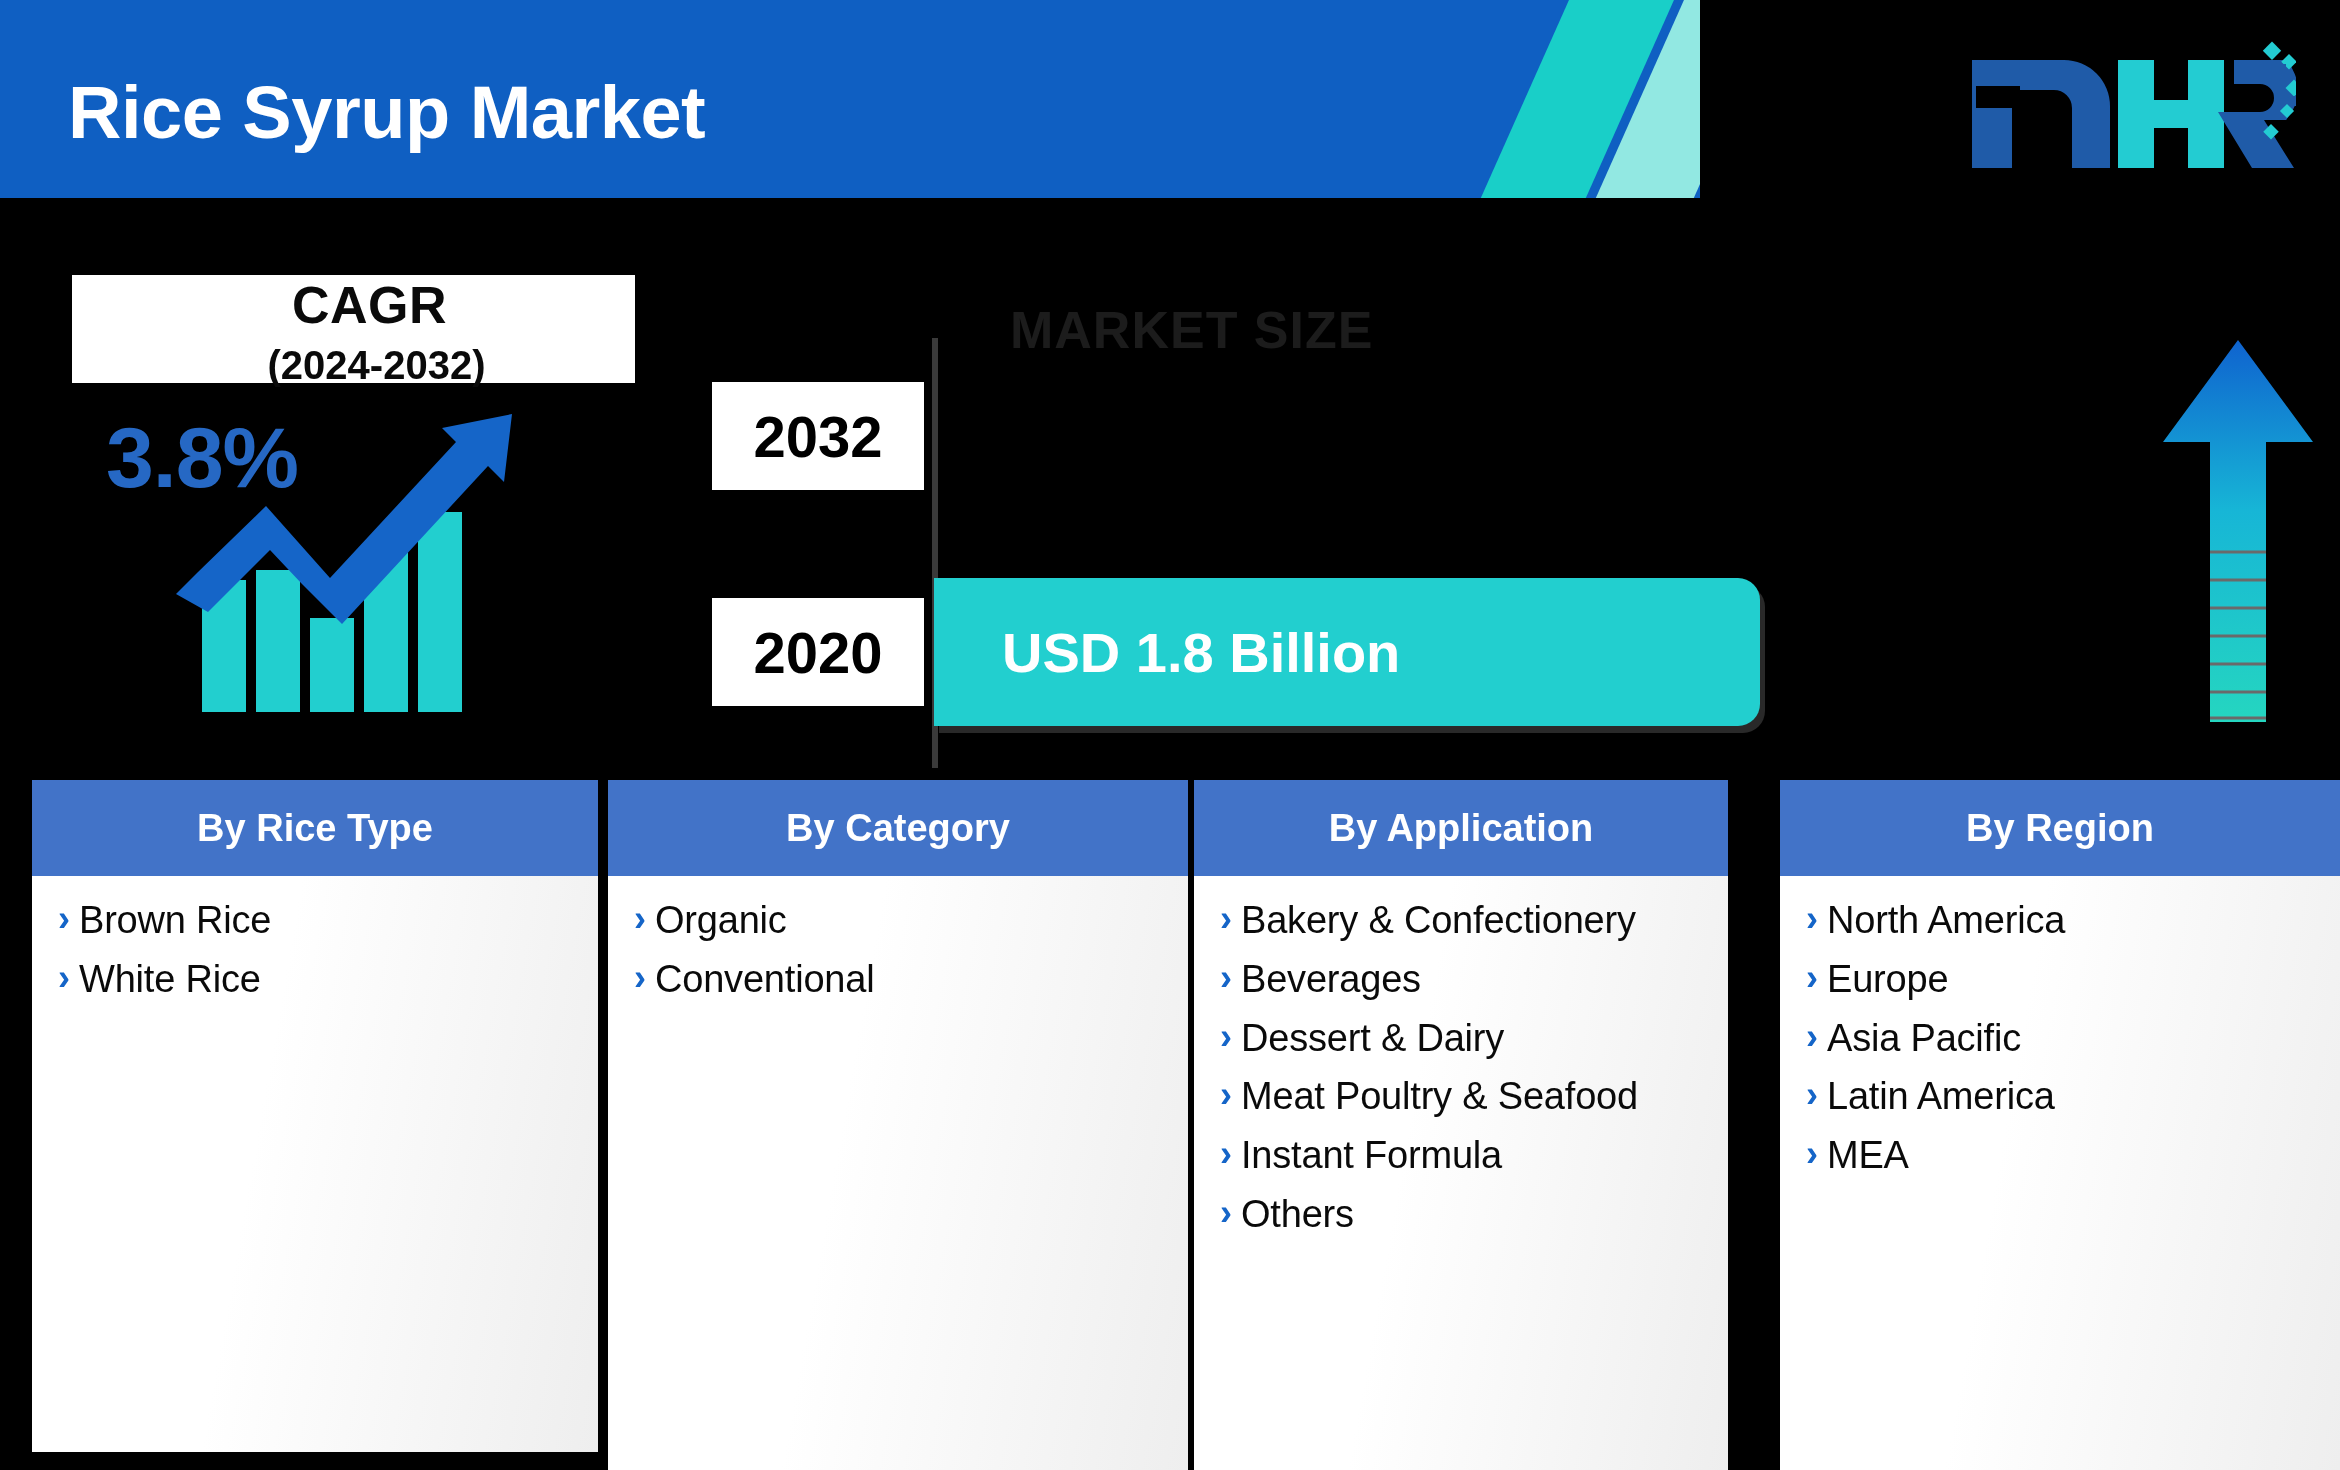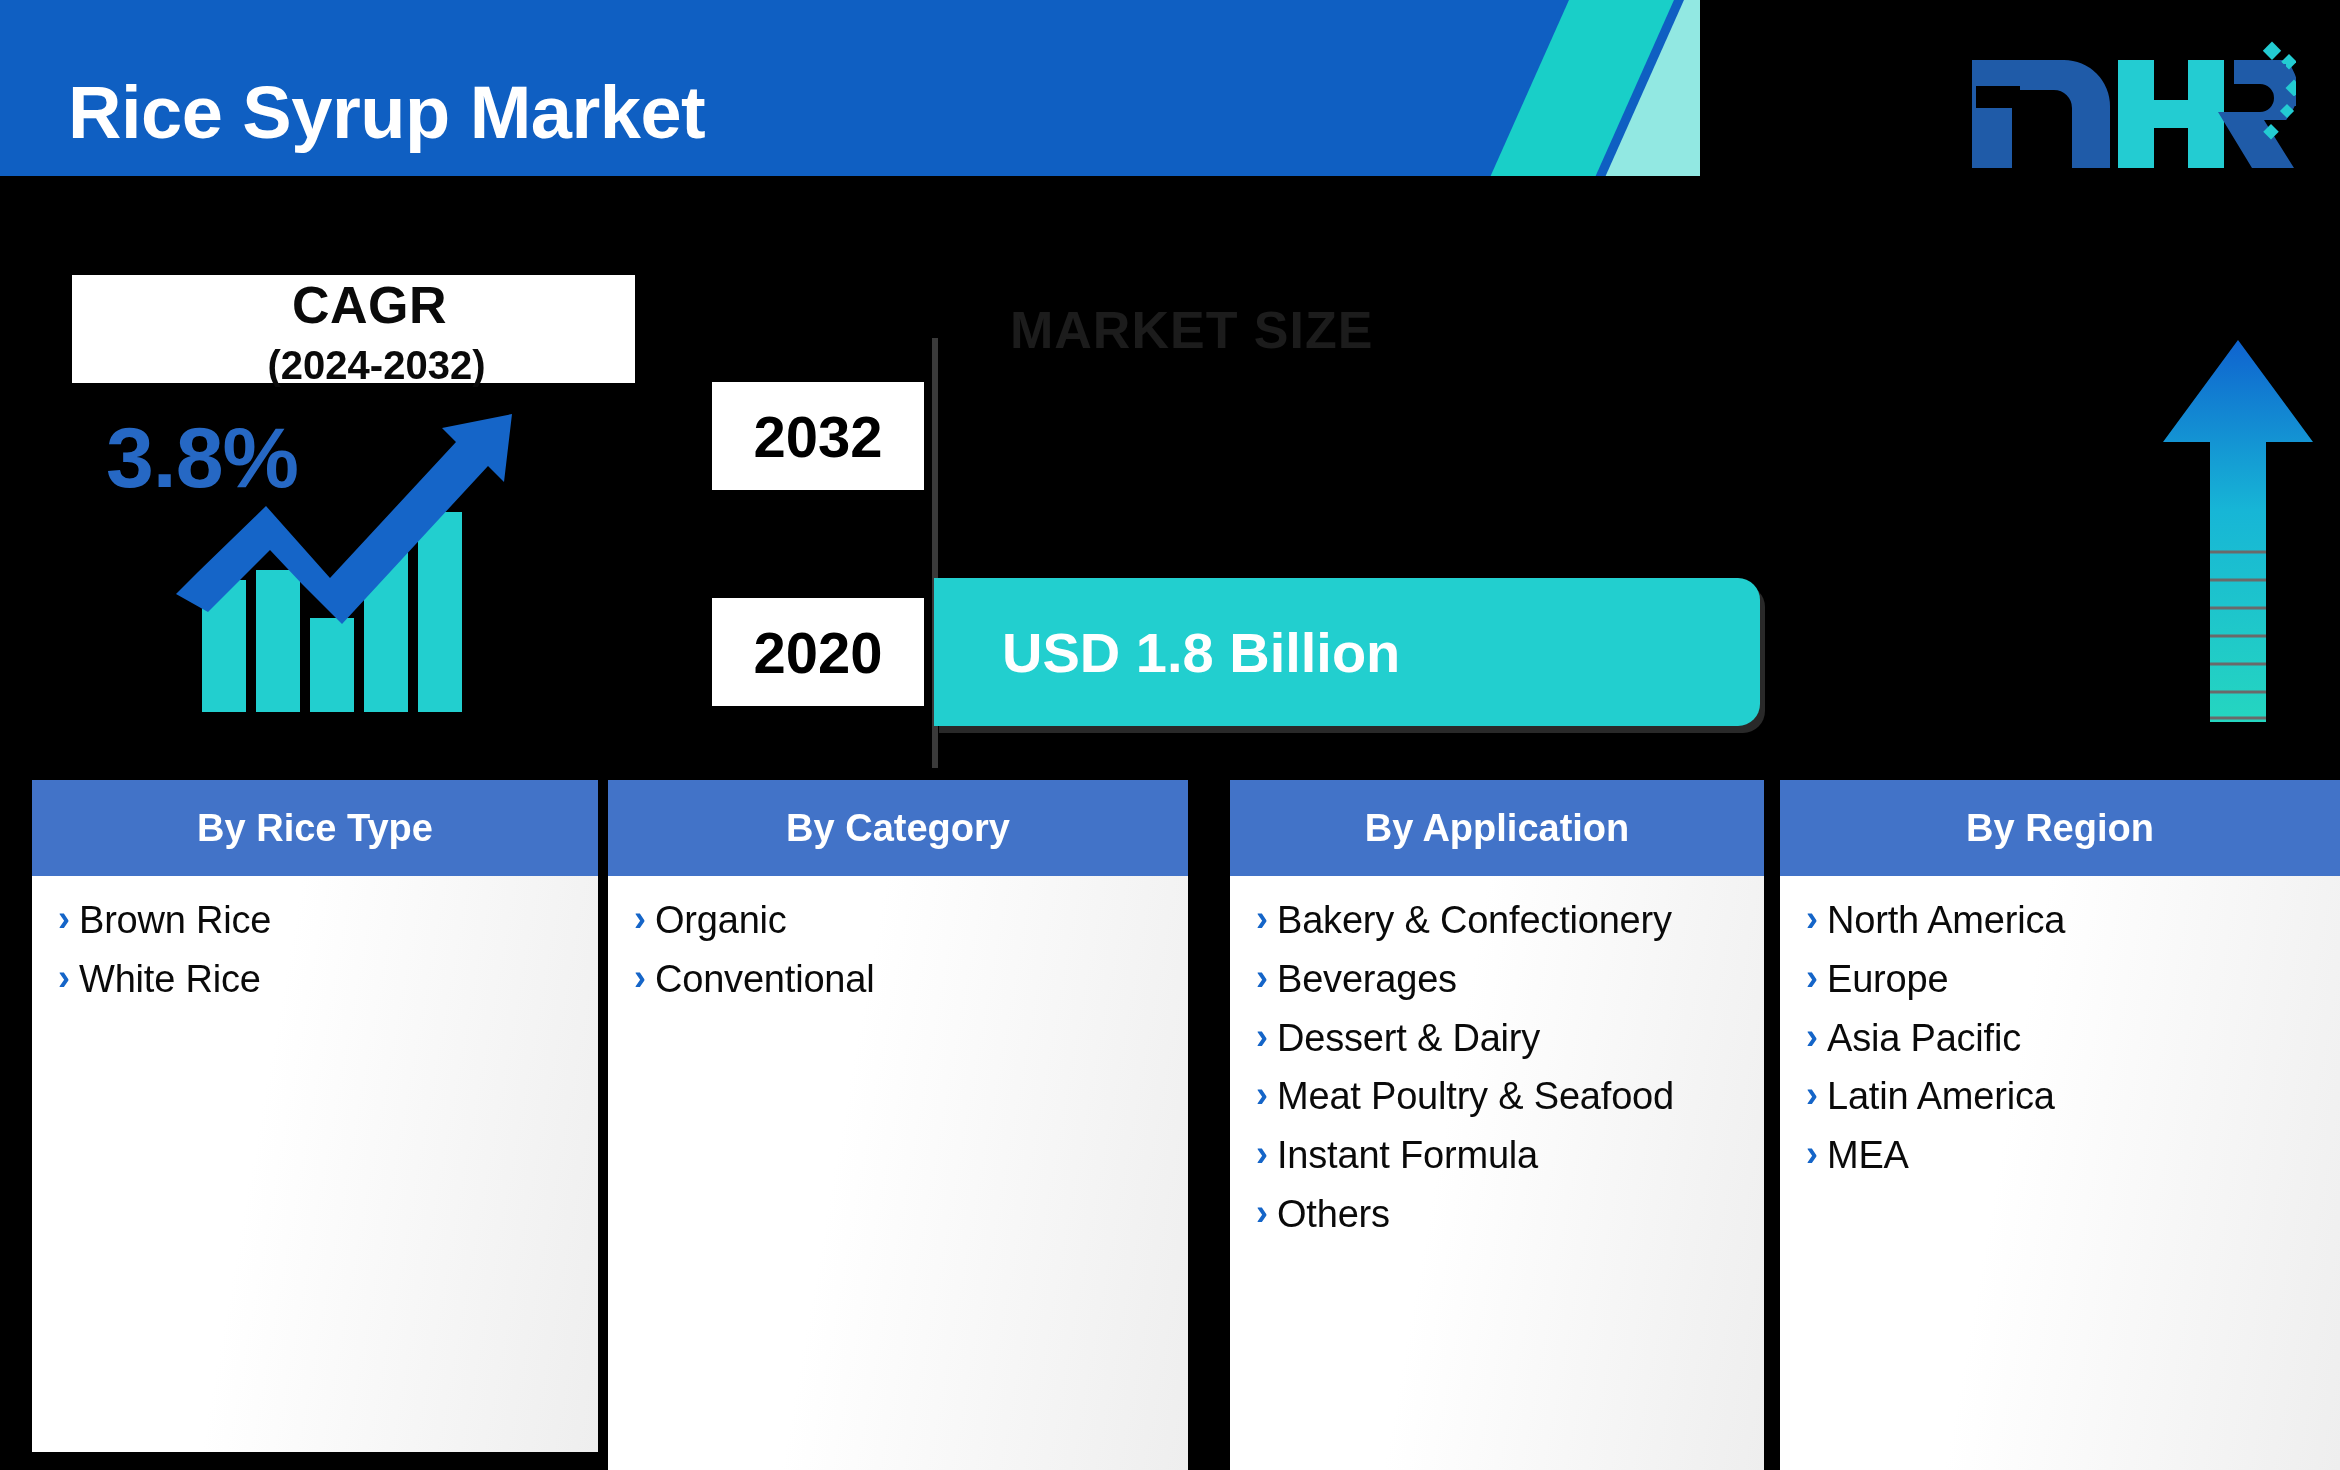--- a/index.html
+++ b/index.html
@@ -6,21 +6,21 @@
   html, body {
     width: 2340px; height: 1470px;
     background: #000000;
     font-family: "Liberation Sans", sans-serif;
     overflow: hidden;
   }
   #root { position: relative; width: 2340px; height: 1470px; background: #000; }
 
   
   .header {
-    position: absolute; left: 0; top: 0; width: 1700px; height: 176px;
+    position: absolute; left: 0; top: 0; width: 1700px; height: 198px;
     background: #0f5fc2; overflow: hidden;
   }
   .header-title {
     position: absolute; left: 68px; top: 70px;
     font-size: 74px; font-weight: bold; color: #ffffff;
     letter-spacing: -0.5px; white-space: nowrap;
   }
   .stripes { position: absolute; left: 1450px; top: 0; width: 470px; height: 216px; overflow: hidden; }
   .stripe { position: absolute; top: -40px; height: 300px; transform: skewX(-24deg); }
   .stripe-a { left: 70px;  width: 105px; background: #19cfc8; }
@@ -80,21 +80,21 @@
 
   
   .cards { position: absolute; left: 0; top: 768px; width: 2340px; height: 702px; }
   .card {
     position: absolute; top: 12px;
     background: linear-gradient(100deg, #ffffff 0%, #ffffff 42%, #eeeeee 100%);
     display: flex; flex-direction: column;
   }
   .card-0 { left: 32px;   width: 566px; height: 672px; }
   .card-1 { left: 608px;  width: 580px; height: 690px; }
-  .card-2 { left: 1230px; width: 534px; height: 690px; text-align: right; }
+  .card-2 { left: 1194px; width: 534px; height: 690px; text-align: right; }
   .card-3 { left: 1780px; width: 560px; height: 690px; }
   .card-head {
     height: 96px; background: #4273c8; color: #ffffff;
     display: flex; align-items: center; justify-content: center;
     font-size: 38px; font-weight: bold; flex: none;
   }
   .card-body { padding: 22px 26px 0 26px; }
   .li { display: flex; align-items: flex-start; margin-bottom: 14px; }
   .chev {
     color: #1565c8; font-size: 36px; font-weight: bold;

